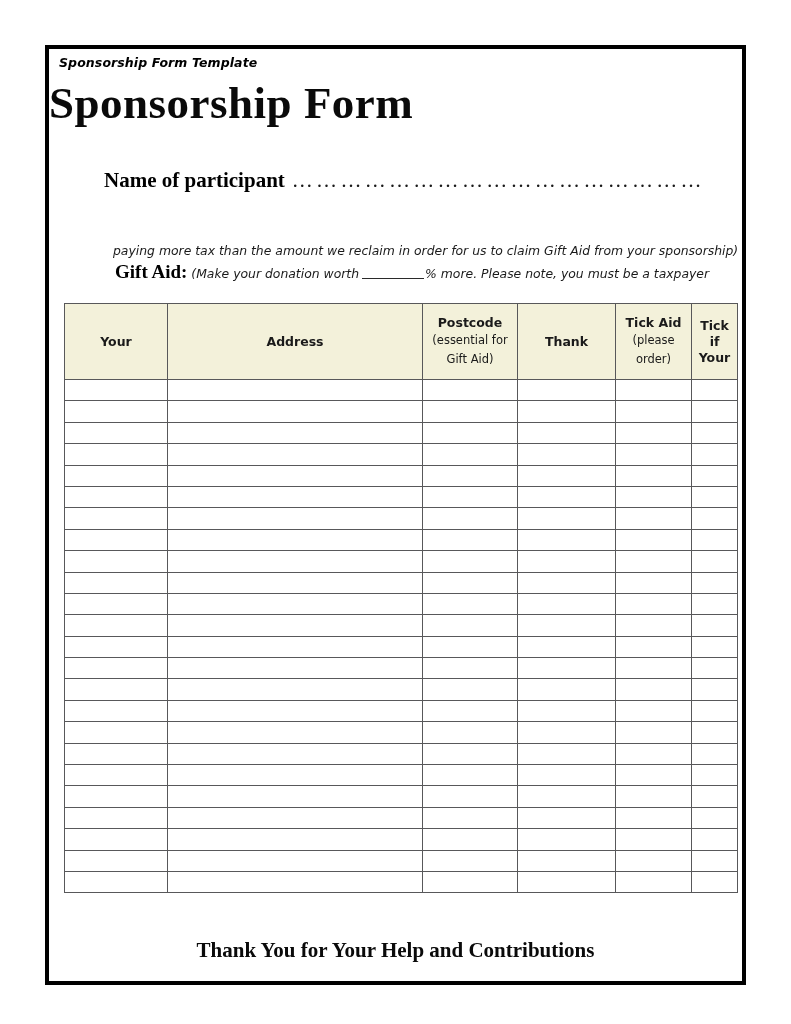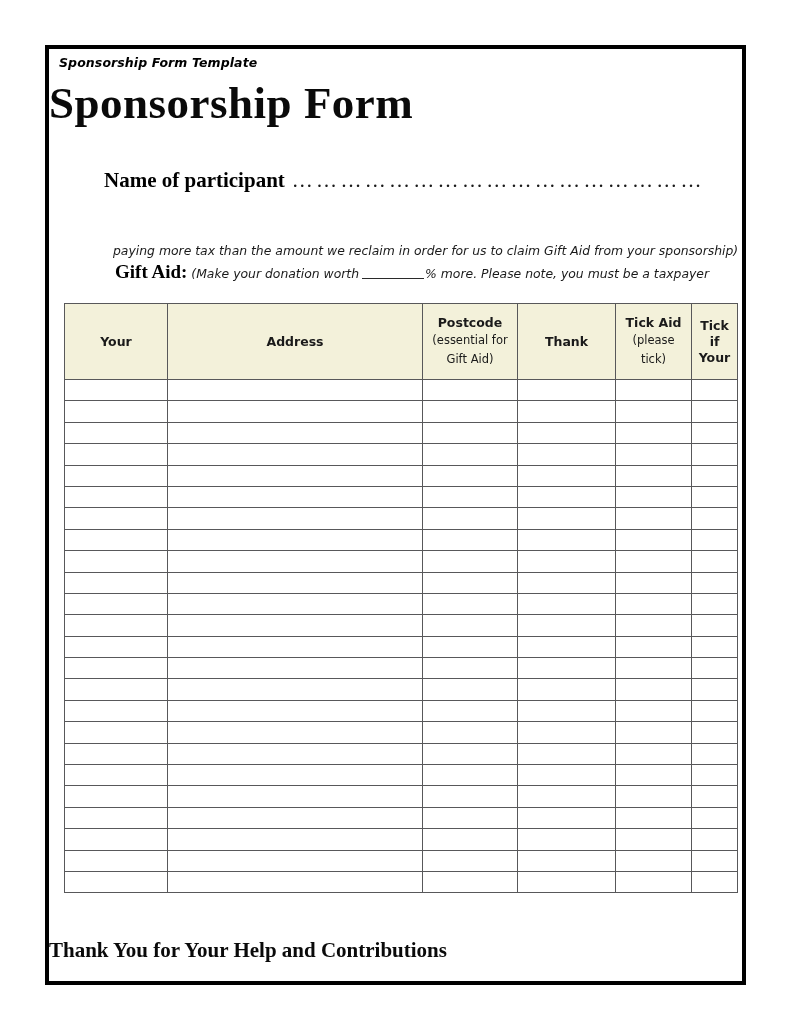--- a/index.html
+++ b/index.html
@@ -183,21 +183,21 @@
   col.c-amount   { width: 98px; }
   col.c-giftaid  { width: 76px; }
   col.c-tick     { width: 46px; }
 
   
   .form-footer {
     position: absolute;
     left: 0;
     bottom: 18px;
     width: 693px;
-    text-align: left;
+    text-align: center;
     font-family: "Liberation Serif", serif;
     font-weight: bold;
     font-size: 21px;
     color: #0a0a0a;
   }
 </style>
 </head>
 <body>
 
 <div class="page">
@@ -241,21 +241,21 @@
           </th>
           <th>
             <span class="th-main">Postcode</span>
             <span class="th-sub">(essential for Gift Aid)</span>
           </th>
           <th>
             <span class="th-main">Thank</span>
           </th>
           <th>
             <span class="th-main">Tick Aid</span>
-            <span class="th-sub">(please tick)</span>
+            <span class="th-sub">(please order)</span>
           </th>
           <th>
             <span class="th-stack">Tick</span>
             <span class="th-stack">if</span>
             <span class="th-stack">Your</span>
           </th>
         </tr>
       </thead>
       <tbody id="table-body">
           <tr>

